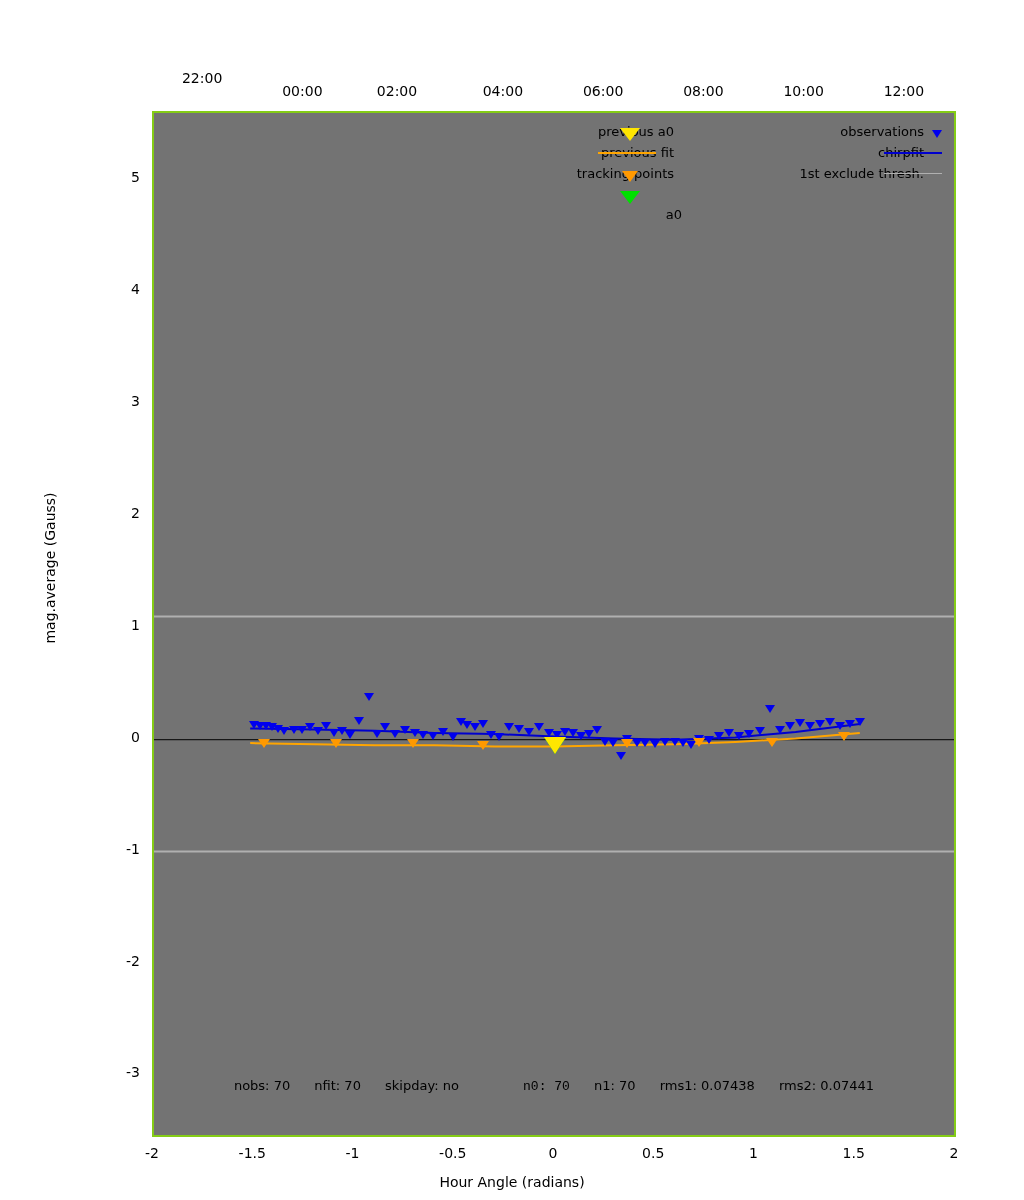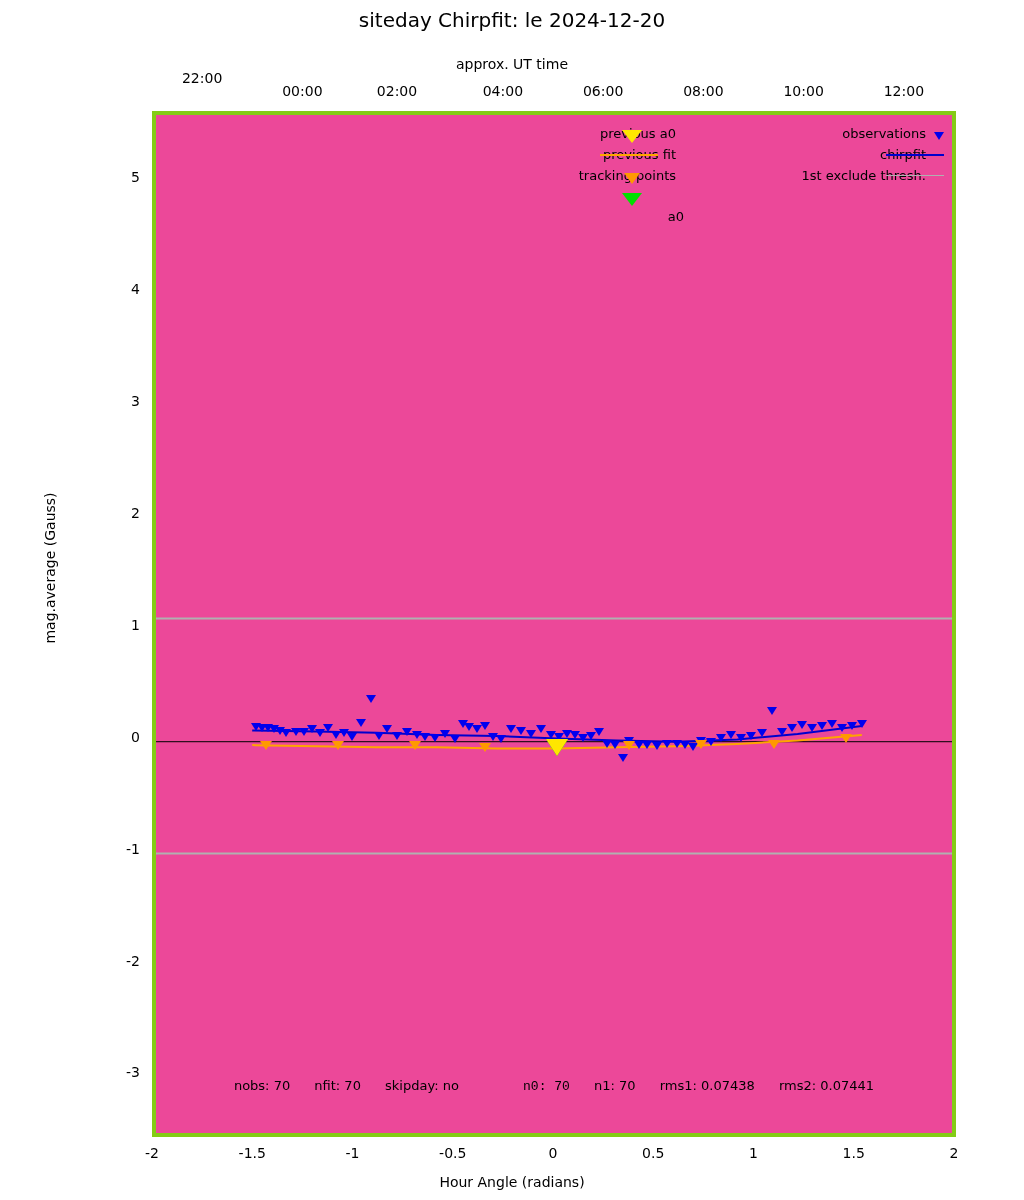--- a/index.html
+++ b/index.html
@@ -19,23 +19,23 @@
   .toptitle{
     position:absolute;left:0;top:56px;width:1024px;
     text-align:center;font-size:14px;color:#000;
   }
 
   
   #plot{
     position:absolute;
     left:152px;top:111px;
     width:804px;height:1026px;
-    border:4px solid #84cc16;
+    border:2px solid #84cc16;
     box-sizing:border-box;
-    background:#ec4899;
+    background:#737373;
     overflow:hidden;
   }
 
   .xlabel{
     position:absolute;left:0;top:1174px;width:1024px;
     text-align:center;font-size:14px;
   }
   .ylabel{
     position:absolute;
     left:-60px;top:560px;
@@ -63,22 +63,20 @@
   }
   .foot1{top:1078px;}
   .foot2{top:1100px;}
   .foot1 span{display:inline-block;margin:0 10px;}
 </style>
 </head>
 <body>
 
 <div id="root">
 
-  <div class="title">siteday Chirpfit:  le  2024-12-20</div>
-  <div class="toptitle">approx. UT time</div>
 
   <div class="ylabel">mag.average (Gauss)</div>
   <div class="xlabel">Hour Angle (radians)</div>
 
   <div id="ticks-top">
       <div class="tick-top" style="left: 162.125px; top: 70px;">22:00</div>
       <div class="tickmark" style="left: 202.125px; top: 111px; width: 1px; height: 6px;"></div>
       <div class="tick-top" style="left: 262.375px; top: 83px;">00:00</div>
       <div class="tickmark" style="left: 302.375px; top: 111px; width: 1px; height: 6px;"></div>
       <div class="tick-top" style="left: 357px; top: 83px;">02:00</div>

